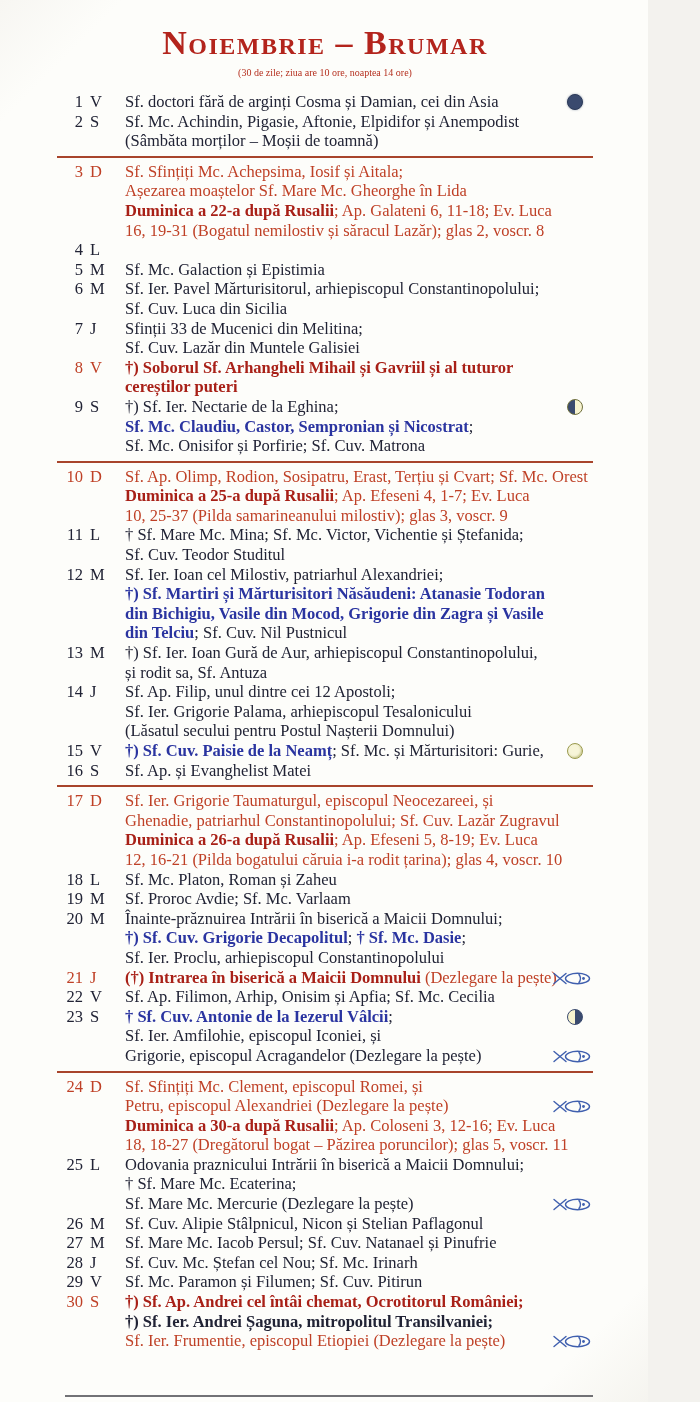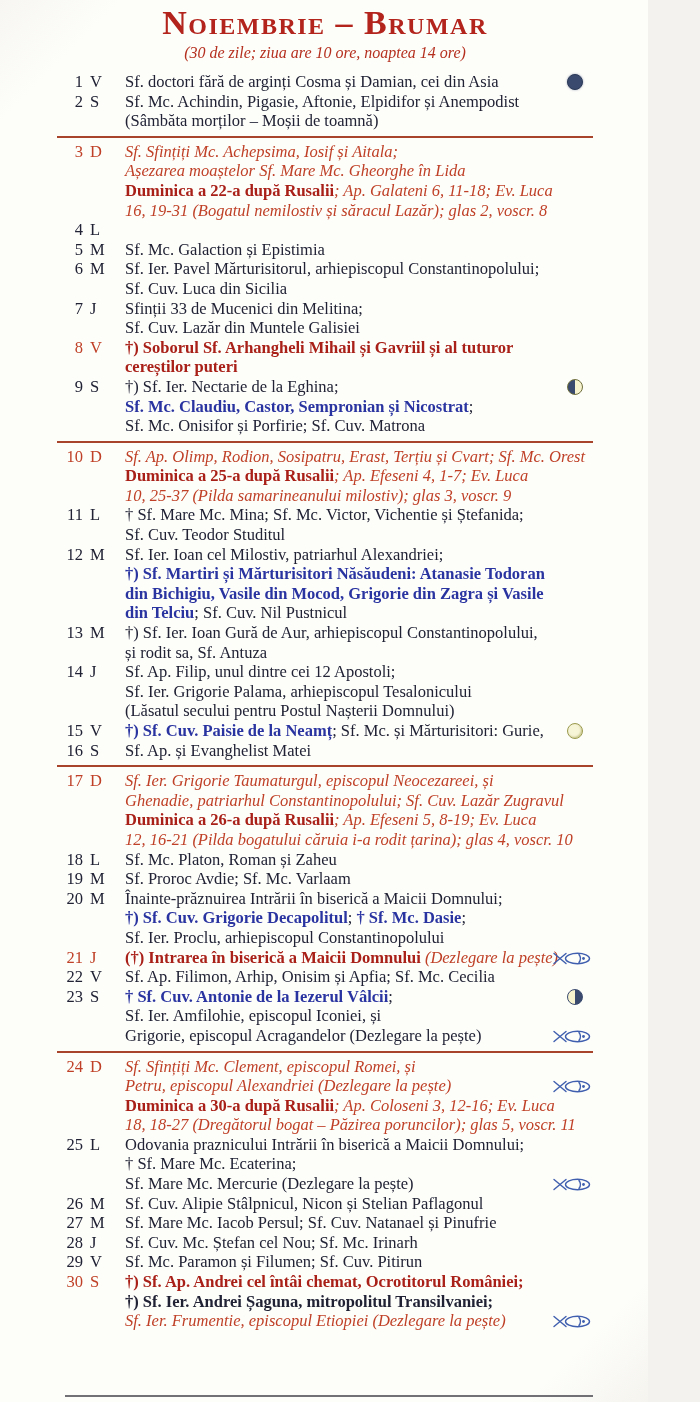--- a/index.html
+++ b/index.html
@@ -7,34 +7,33 @@
     width:700px;height:1402px;
     background:#f3f2ee;
     font-family:"Liberation Serif","DejaVu Serif",serif;
     overflow:hidden;
   }
   .page{
     position:relative;
     width:648px;height:1402px;
     background:linear-gradient(135deg,#f7f6f2 0%,#fdfdfa 6%,#fdfdfa 94%,#f5f4ef 100%);
     box-sizing:border-box;
-    padding:4px 55px 0 57px;
+    padding:24px 55px 0 57px;
   }
   .header{text-align:center;margin-bottom:9px;}
   .title{
     font-variant:small-caps;
     font-weight:bold;
     font-size:34px;
     line-height:38px;
     letter-spacing:1.5px;
     color:#b3241c;
   }
   .subtitle{
-    font-style:italic;
-    font-size:16px;
+    font-size:10px;
     line-height:21px;
     color:#b5301f;
   }
   .entries{position:relative;}
   .separator{
     height:2px;
     background:#a8442c;
     margin:5px 0 4px 0;
   }
   .row{display:flex;align-items:flex-start;}
@@ -49,21 +48,21 @@
   .date-black{color:#212335;}
   .date-red{color:#bf4026;}
   .linescol{flex:1 1 auto;min-width:0;}
   .line{
     position:relative;
     line-height:19.6px;
     font-size:16.5px;
     white-space:nowrap;
   }
   .seg-black{color:#212335;}
-  .seg-red{color:#bf4026;font-style:italic;}
+  .seg-red{color:#bf4026;}
   .seg-darkred{color:#a82017;}
   .seg-blue{color:#2a34a0;}
   .s-bold{font-weight:bold;}
   .s-italic{margin-top:41px;}
   .moon{
     position:absolute;
     top:2px;right:10px;
     width:16px;height:16px;
     border-radius:50%;
     box-sizing:border-box;

